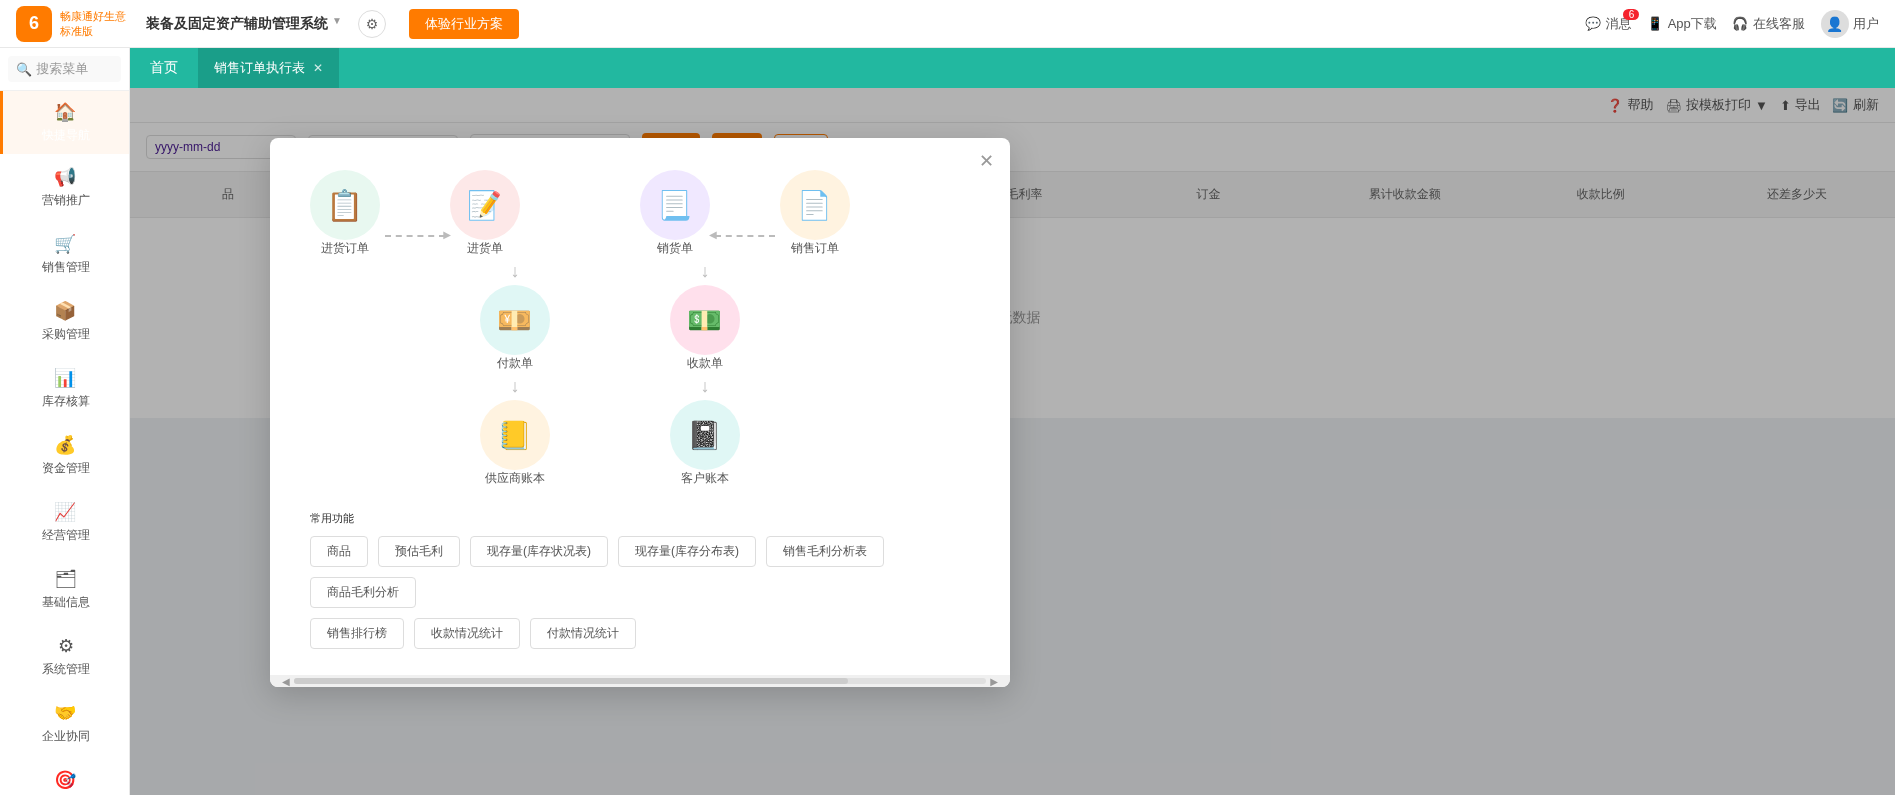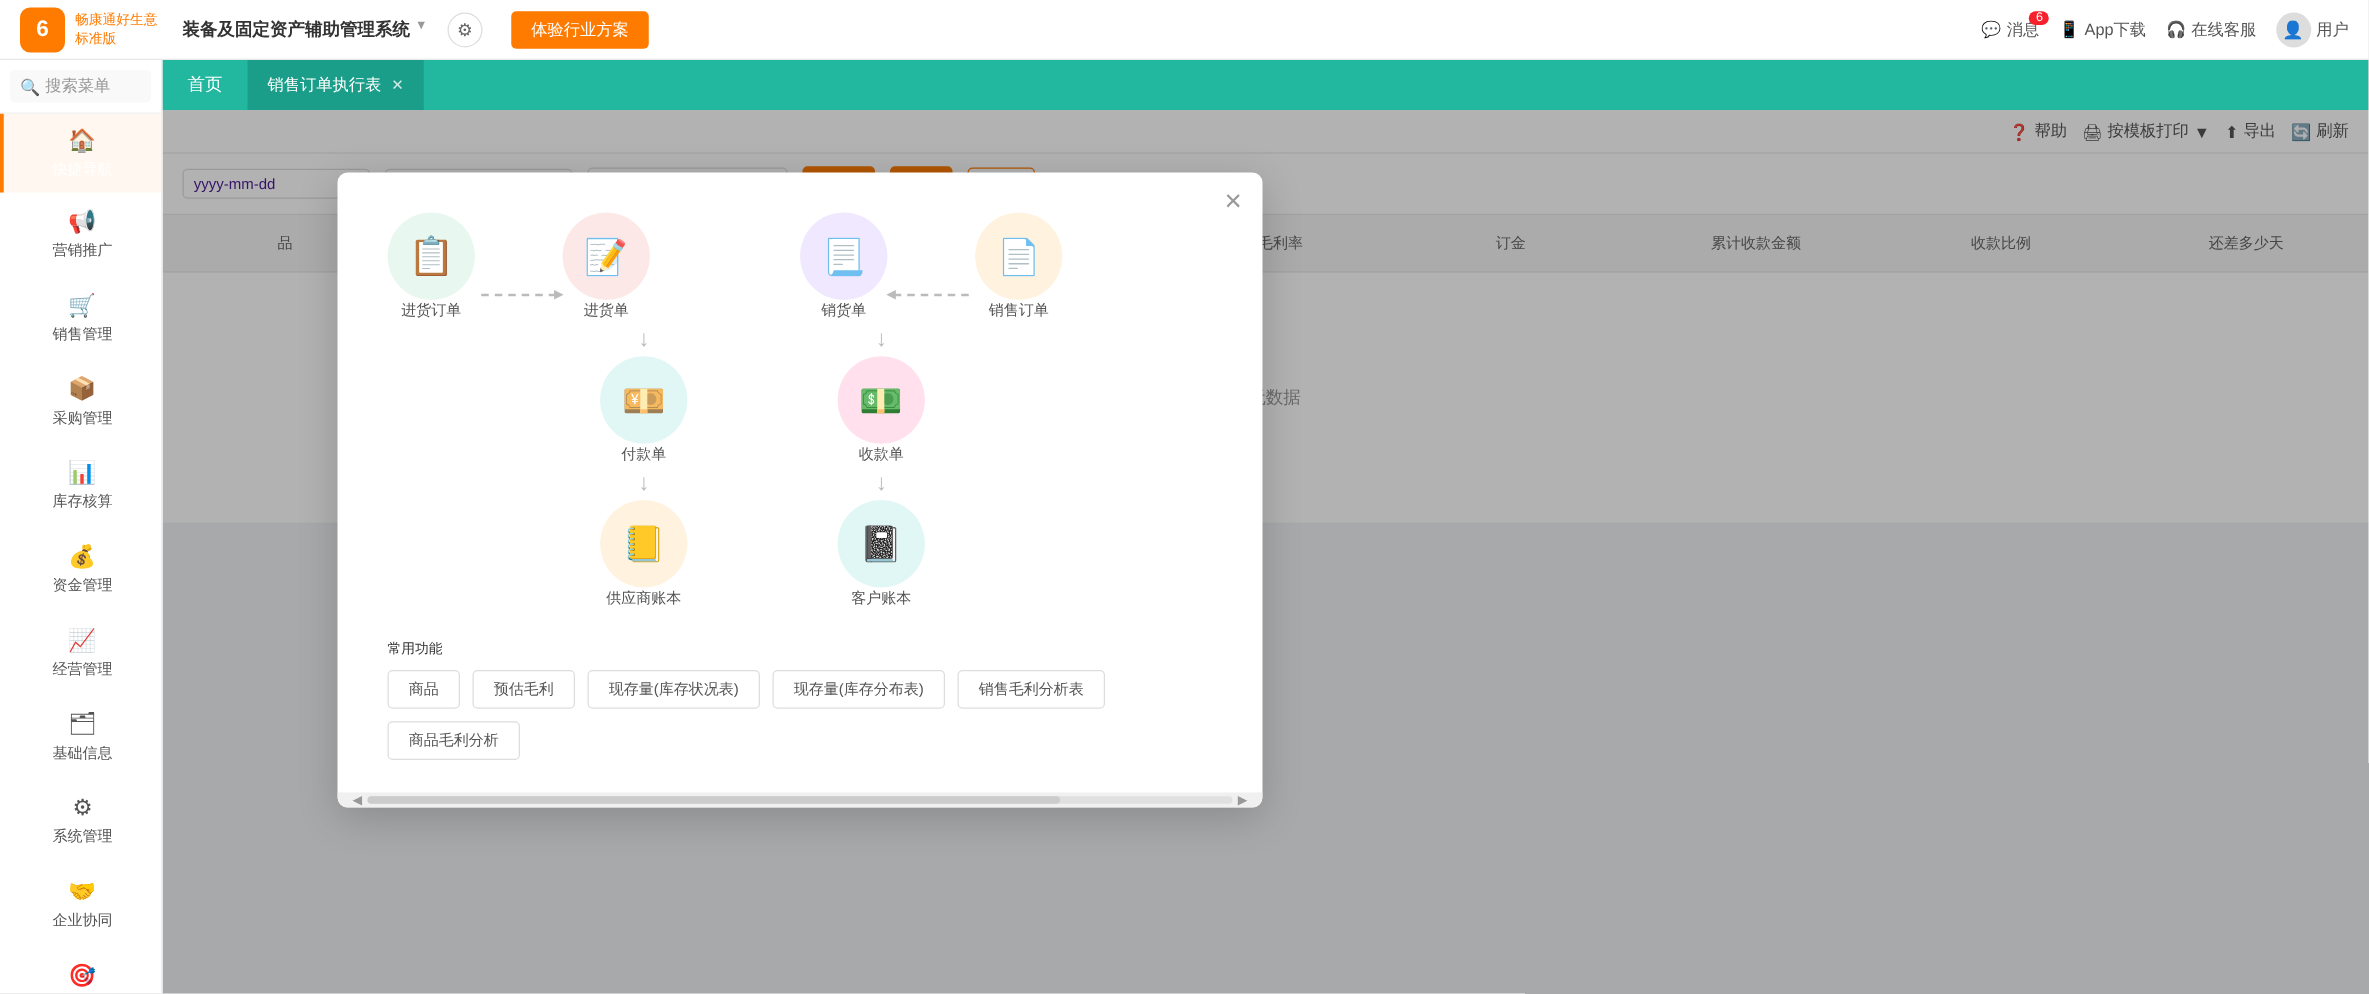--- a/index.html
+++ b/index.html
@@ -357,20 +357,25 @@
             <div class="common-functions">
               <div class="common-title">常用功能</div>
               <div class="func-row">
                 <button class="func-btn">商品</button>
                 <button class="func-btn">预估毛利</button>
                 <button class="func-btn">现存量(库存状况表)</button>
                 <button class="func-btn">现存量(库存分布表)</button>
                 <button class="func-btn">销售毛利分析表</button>
                 <button class="func-btn">商品毛利分析</button>
               </div>
+              <div class="func-row">
+                <button class="func-btn">销售排行榜</button>
+                <button class="func-btn">收款情况统计</button>
+                <button class="func-btn">付款情况统计</button>
+              </div>
             </div>
 
             <div class="modal-scroll-bar">
               <span class="scroll-arrow">◀</span>
               <div class="scroll-track">
                 <div class="scroll-thumb"></div>
               </div>
               <span class="scroll-arrow">▶</span>
             </div>
           </div>

